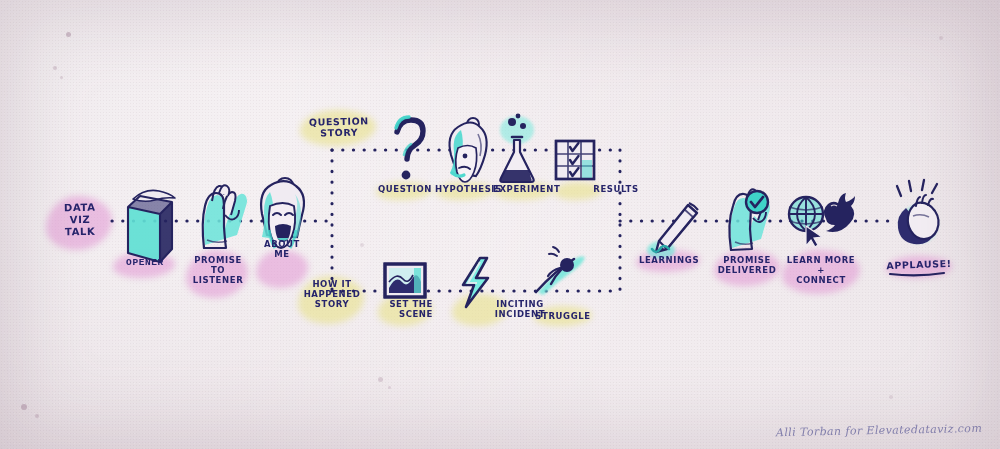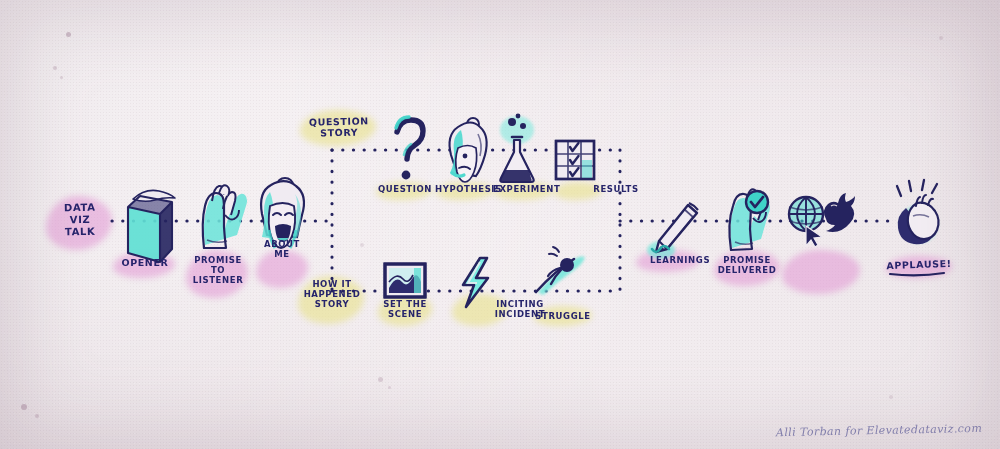--- a/index.html
+++ b/index.html
@@ -290,45 +290,48 @@
       </g>
 
       <path d="M890 274 q28 3 54 -1" fill="none" stroke="#25235f" stroke-width="2.2" stroke-linecap="round"></path>
     </g>
   </svg>
 
   <div class="lbl lg" style="left:54px;top:202px;width:52px;transform:rotate(-1deg);">Data
 Viz
 Talk</div>
 
-  <div class="lbl md" style="left:113px;top:257px;width:64px;">Opener</div>
+  <div class="lbl md" style="left:113px;top:257px;width:64px;font-family:Liberation Mono, monospace;">Opener</div>
   <div class="lbl sm" style="left:184px;top:255px;width:68px;">Promise
 to
 Listener</div>
   <div class="lbl sm" style="left:256px;top:239px;width:52px;">About
 Me</div>
 
   <div class="lbl md" style="left:304px;top:116px;width:70px;transform:rotate(-1.5deg);">Question
 Story</div>
   <div class="lbl sm" style="left:300px;top:279px;width:64px;">How it
 Happened
 Story</div>
 
   <div class="lbl sm" style="left:376px;top:184px;width:58px;">Question</div>
   <div class="lbl sm" style="left:435px;top:184px;width:60px;">Hypothesis</div>
   <div class="lbl sm" style="left:493px;top:184px;width:62px;">Experiment</div>
   <div class="lbl sm" style="left:553px;top:184px;width:50px;padding-left:38px;">Results</div>
 
-  <div class="lbl sm" style="left:377px;top:299px;width:56px;">Set the
+  <div class="lbl sm" style="left:377px;top:299px;width:56px;text-align:right;">Set the
 Scene</div>
   <div class="lbl sm" style="left:458px;top:299px;width:60px;margin-left:32px;">Inciting
 Incident</div>
   <div class="lbl sm" style="left:534px;top:311px;width:58px;">Struggle</div>
 
-  <div class="lbl sm" style="left:636px;top:255px;width:66px;margin-left:11px;">Learnings</div>
+  <div class="lbl sm" style="left:636px;top:255px;width:66px;">Learnings</div>
   <div class="lbl sm" style="left:712px;top:255px;width:70px;">Promise
 Delivered</div>
+  <div class="lbl sm" style="left:782px;top:255px;width:78px;">Learn More
++
+Connect</div>
   <div class="lbl md" style="left:884px;top:259px;width:70px;transform:rotate(-2deg);">Applause!</div>
 
   <div class="sig">Alli Torban  for  Elevatedataviz.com</div>
 
   <div id="vignette"></div>
 </div>
 
 </body></html>

